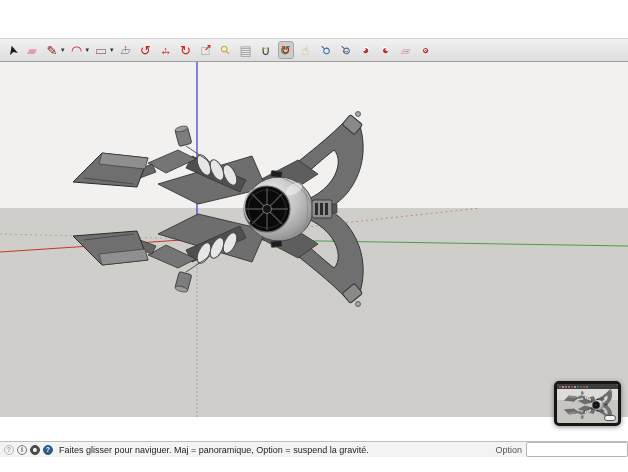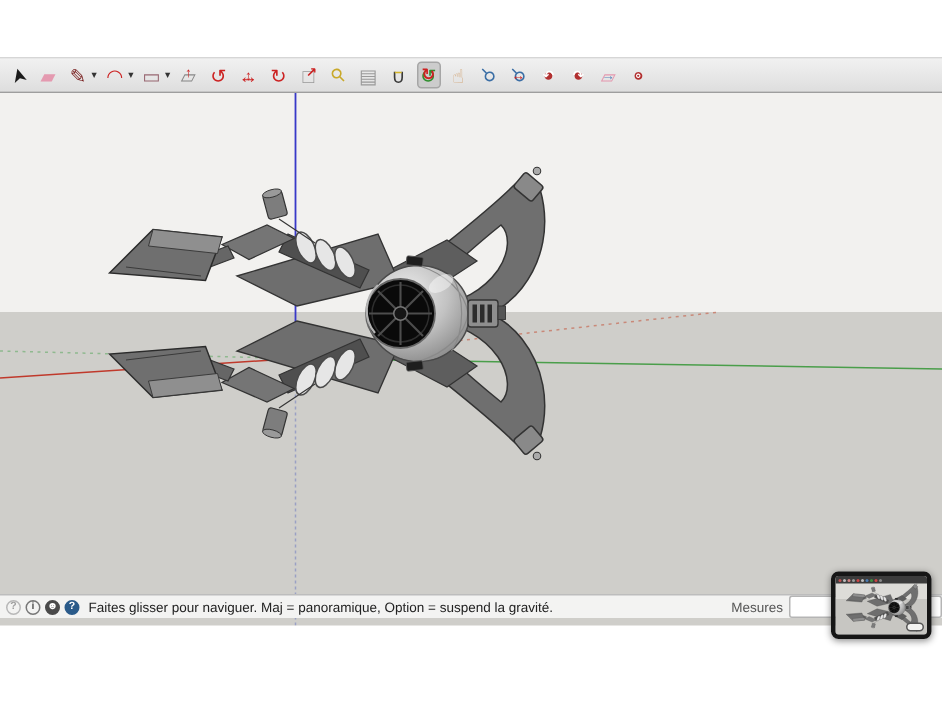--- a/index.html
+++ b/index.html
@@ -27,21 +27,21 @@
   [data-name="paint-bucket-icon"] .g2{transform:translateY(-2px);}
   [data-name="previous-view-icon"] .g1,[data-name="next-view-icon"] .g1,
   [data-name="look-around-icon"] .g1{font-size:12px;}
   [data-name="orbit-icon"] .g2{font-size:11px;}
 
   
   #viewport{position:absolute;left:0;top:62px;width:628px;height:355px;}
   #vp-svg{display:block;width:628px;height:355px;}
 
   
-  #statusbar{position:absolute;left:0;top:396px;width:628px;height:16px;
+  #statusbar{position:absolute;left:0;top:441px;width:628px;height:16px;
     background:#f3f3f2;border-top:1px solid #bdbdbd;box-sizing:border-box;
     display:flex;align-items:center;font-size:9px;color:#222;}
   #status-icons{display:flex;align-items:center;gap:3px;margin:0 6px 0 4px;}
   .st-ic{width:10px;height:10px;border-radius:50%;display:flex;align-items:center;justify-content:center;
     font-size:7px;font-weight:bold;line-height:1;box-sizing:border-box;}
   #status-hint{flex:0 0 auto;}
   #status-spacer{flex:1;}
   #measure-label{color:#555;margin-right:4px;}
   #measure-input{width:96px;height:11px;border:1px solid #b5b5b5;border-radius:2px;
     background:#fff;font-size:8px;margin-right:0;}
@@ -273,21 +273,21 @@
 
   <div id="statusbar" data-name="status-bar">
     <div id="status-icons" data-name="status-icons">
         <span class="st-ic" data-name="instructor-icon" style="color: rgb(160, 160, 160); background: transparent; border: 1px solid rgb(184, 184, 184);">?</span>
         <span class="st-ic" data-name="info-icon" style="color: rgb(85, 85, 85); background: transparent; border: 1px solid rgb(119, 119, 119);">i</span>
         <span class="st-ic" data-name="credits-icon" style="color: rgb(255, 255, 255); background: rgb(74, 74, 74); border: 1px solid rgb(74, 74, 74);">☻</span>
         <span class="st-ic" data-name="help-icon" style="color: rgb(255, 255, 255); background: rgb(43, 91, 138); border: 1px solid rgb(43, 91, 138);">?</span>
       </div>
     <span id="status-hint" data-name="status-hint-text">Faites glisser pour naviguer. Maj = panoramique, Option =  suspend la gravité.</span>
     <span id="status-spacer"></span>
-    <span id="measure-label" data-name="measurements-label">Mesures</span>
+    <span id="measure-label" data-name="measurements-label">Option</span>
     <input id="measure-input" type="text" data-name="measurements-input" value="" style="">
   </div>
 
   <div id="thumb" data-name="screenshot-thumbnail-preview">
     <div id="thumb-toolbar" data-name="thumbnail-mini-toolbar">
         <i style="background: rgb(192, 80, 80);"></i>
         <i style="background: rgb(187, 187, 187);"></i>
         <i style="background: rgb(208, 128, 128);"></i>
         <i style="background: rgb(153, 153, 153);"></i>
         <i style="background: rgb(204, 68, 68);"></i>

